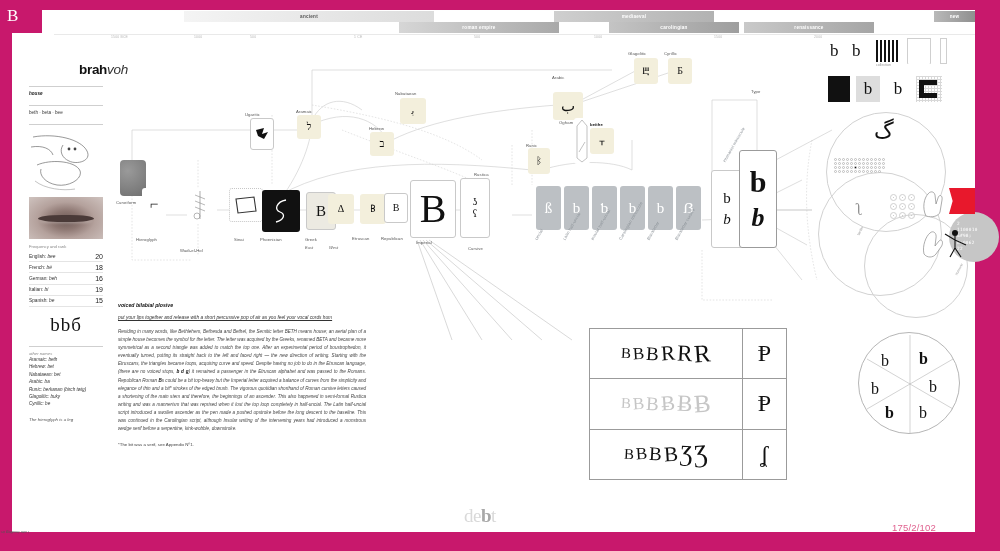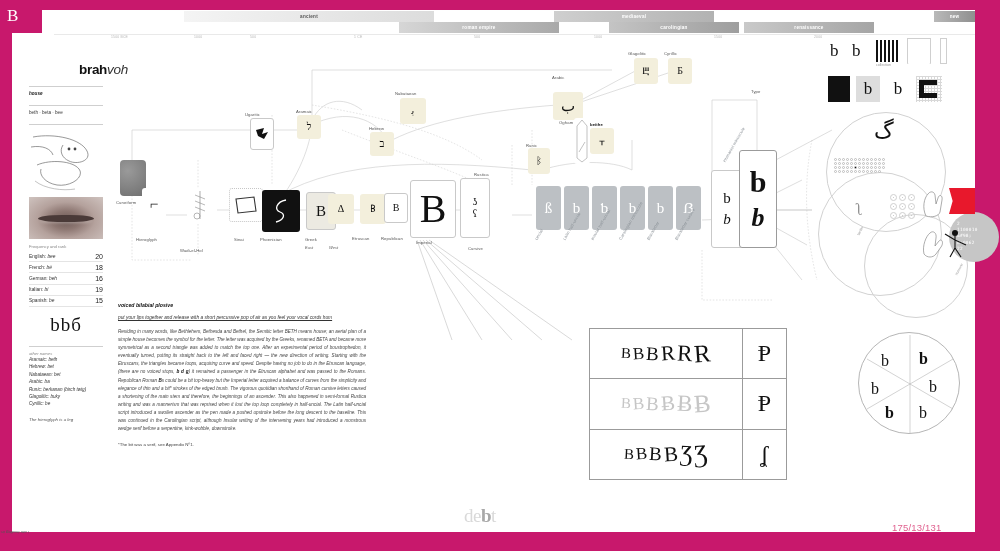--- a/index.html
+++ b/index.html
@@ -720,17 +720,17 @@
       <svg width="26" height="30" viewBox="0 0 26 30">
         <circle cx="13" cy="5" r="3" fill="#111"></circle>
         <path d="M13 8 L13 20 M13 12 L3 6 M13 12 L24 17 M13 20 L8 29 M13 20 L19 29" stroke="#111" stroke-width="1.1" fill="none"></path>
       </svg>
     </div>
 
     <div class="debt">
       <span>de</span><b>b</b><span>t</span>
     </div>
     <div class="upside">i am trading in or damaging or carrying dangerous goods</div>
-    <div class="folio">175/13/131</div>
+    <div class="folio">175/2/102</div>
   </div>
 
   <div class="corner-tab">B</div>
 </div>
 
 </body></html>

